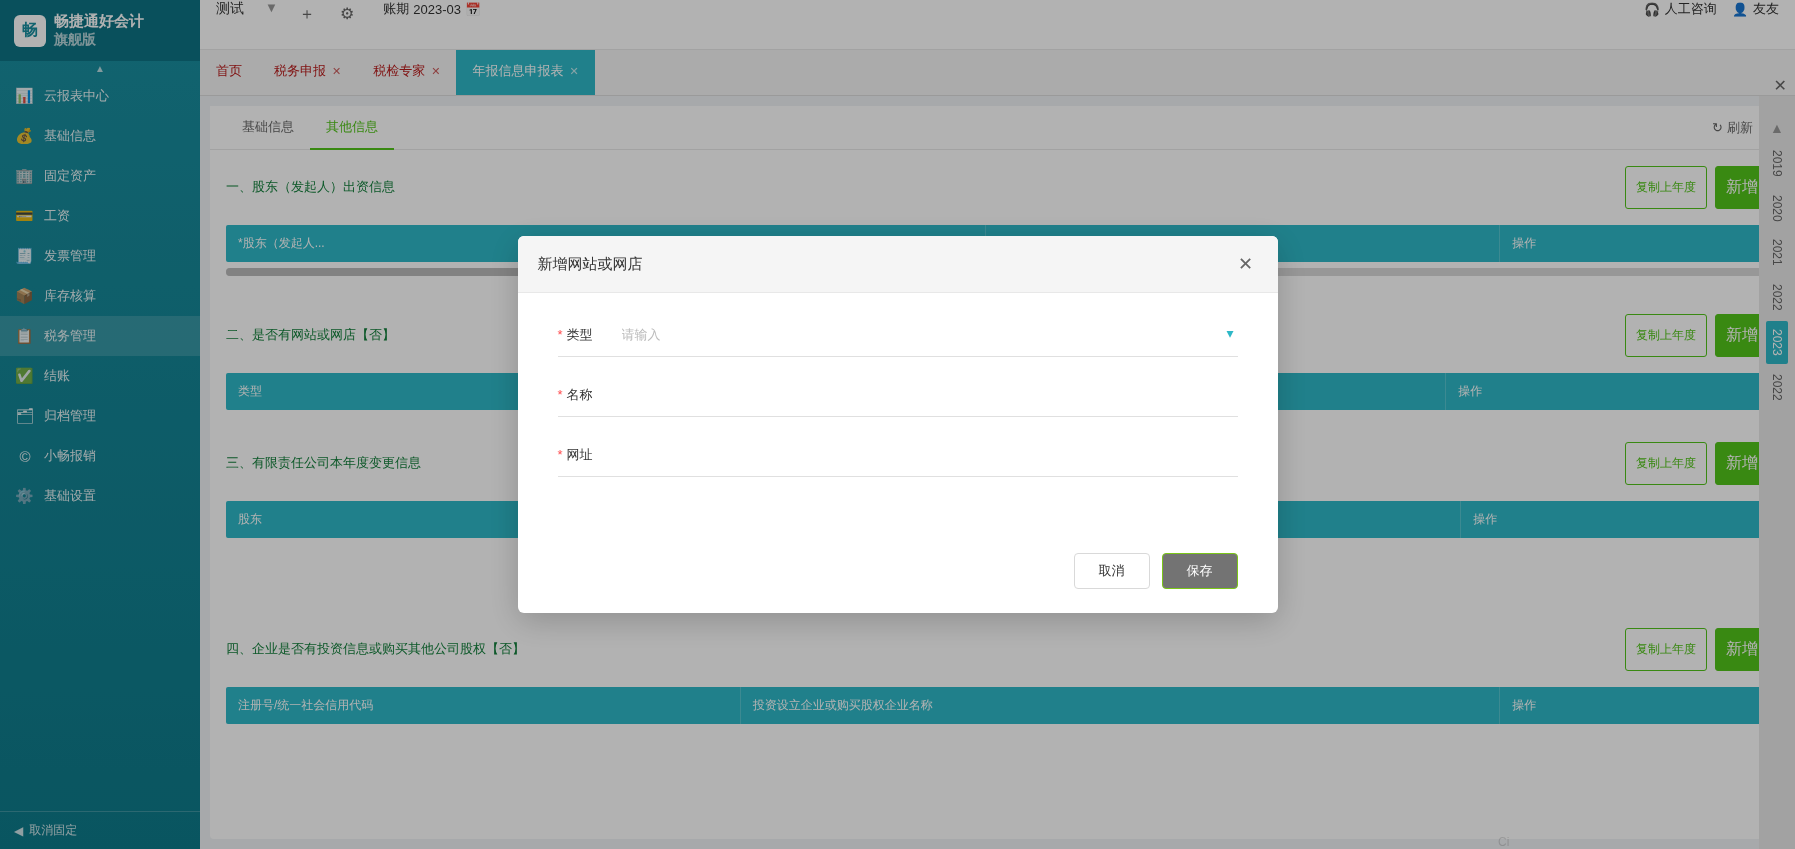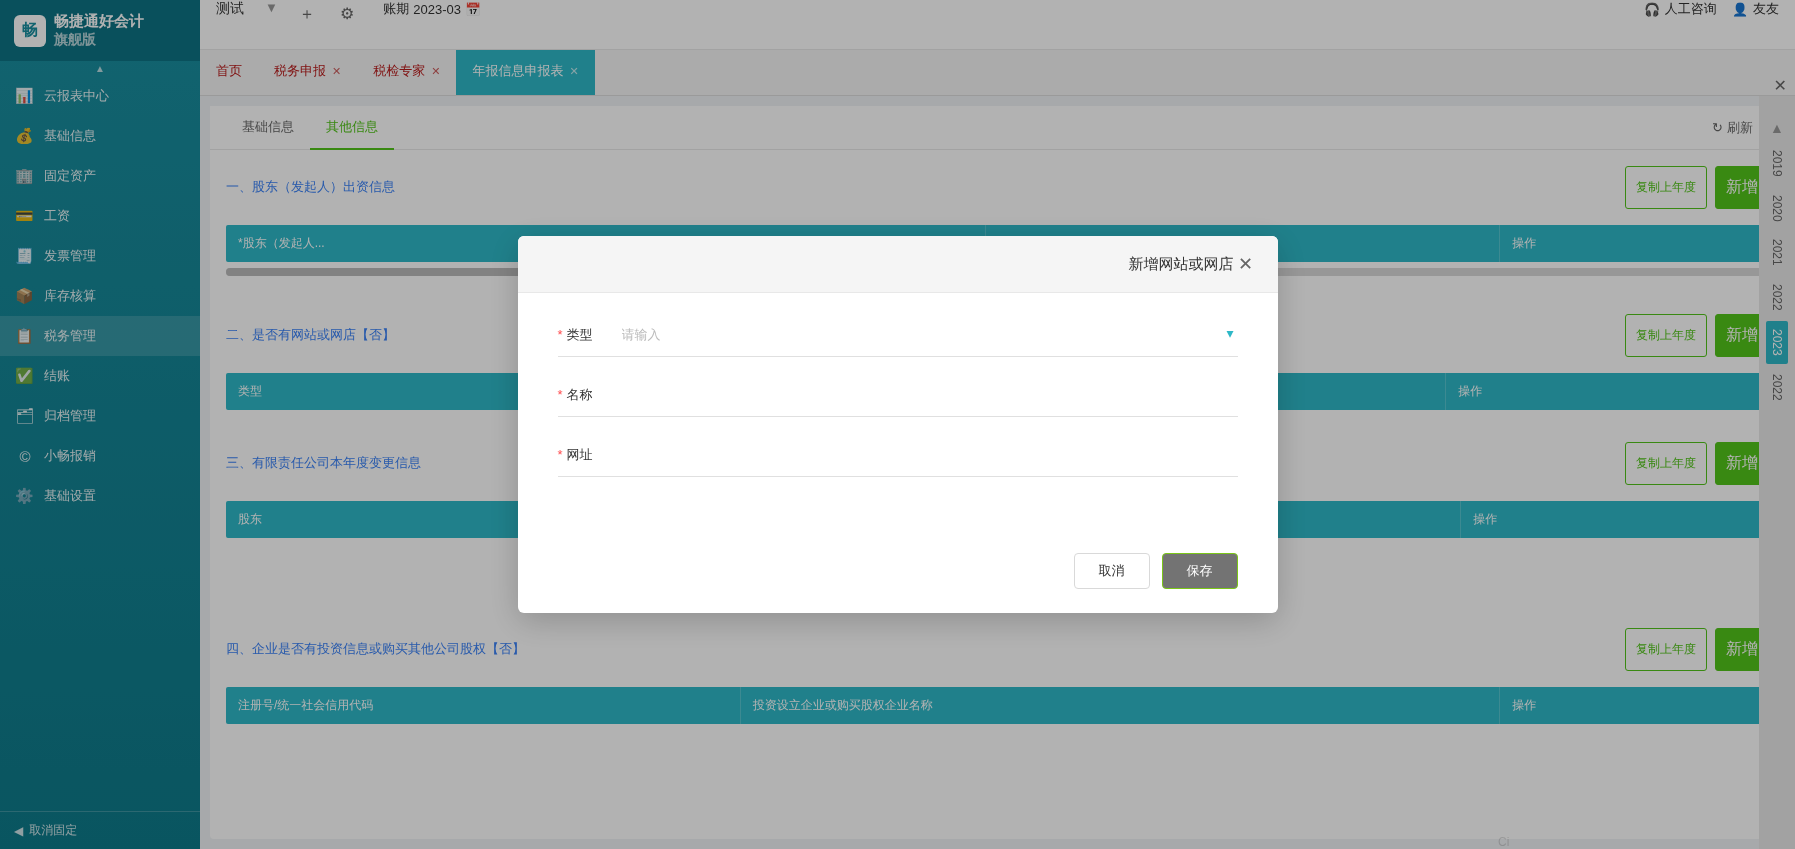--- a/index.html
+++ b/index.html
@@ -89,21 +89,21 @@
     .sub-tab.active { color: #52c41a; border-bottom: 2px solid #52c41a; }
 
     .refresh-btn {
       margin-left: auto; display: flex; align-items: center; gap: 4px;
       color: #666; cursor: pointer; font-size: 13px; padding: 12px 16px;
     }
 
     
     .section { padding: 16px; }
     .section-title {
-      font-size: 13px; color: #3b82f6; margin-bottom: 10px; font-weight: 500;
+      font-size: 13px; color: #15803d; margin-bottom: 10px; font-weight: 500;
     }
 
     .table-header {
       display: flex; background: #2eb8c7; color: white;
       border-radius: 2px; overflow: hidden;
     }
     .th {
       flex: 1; padding: 10px 12px; font-size: 12px; text-align: left;
       border-right: 1px solid rgba(255,255,255,0.2);
     }
@@ -143,21 +143,21 @@
       position: fixed; inset: 0; background: rgba(0,0,0,0.3); z-index: 200;
       display: flex; align-items: center; justify-content: center;
     }
 
     
     .modal {
       background: white; border-radius: 6px; width: 760px; max-width: 95vw;
       box-shadow: 0 8px 32px rgba(0,0,0,0.2); overflow: hidden;
     }
     .modal-header {
-      display: flex; align-items: center; justify-content: flex-end;
+      display: flex; align-items: center; justify-content: space-between;
       padding: 16px 20px; background: #f5f5f5; border-bottom: 1px solid #e8e8e8;
     }
     .modal-title { font-size: 15px; color: #333; font-weight: 500; }
     .modal-close {
       cursor: pointer; color: #666; font-size: 18px; width: 24px; height: 24px;
       display: flex; align-items: center; justify-content: center; border-radius: 50%;
     }
     .modal-body { padding: 32px 40px; }
     .form-field {
       display: flex; align-items: center; margin-bottom: 28px;

